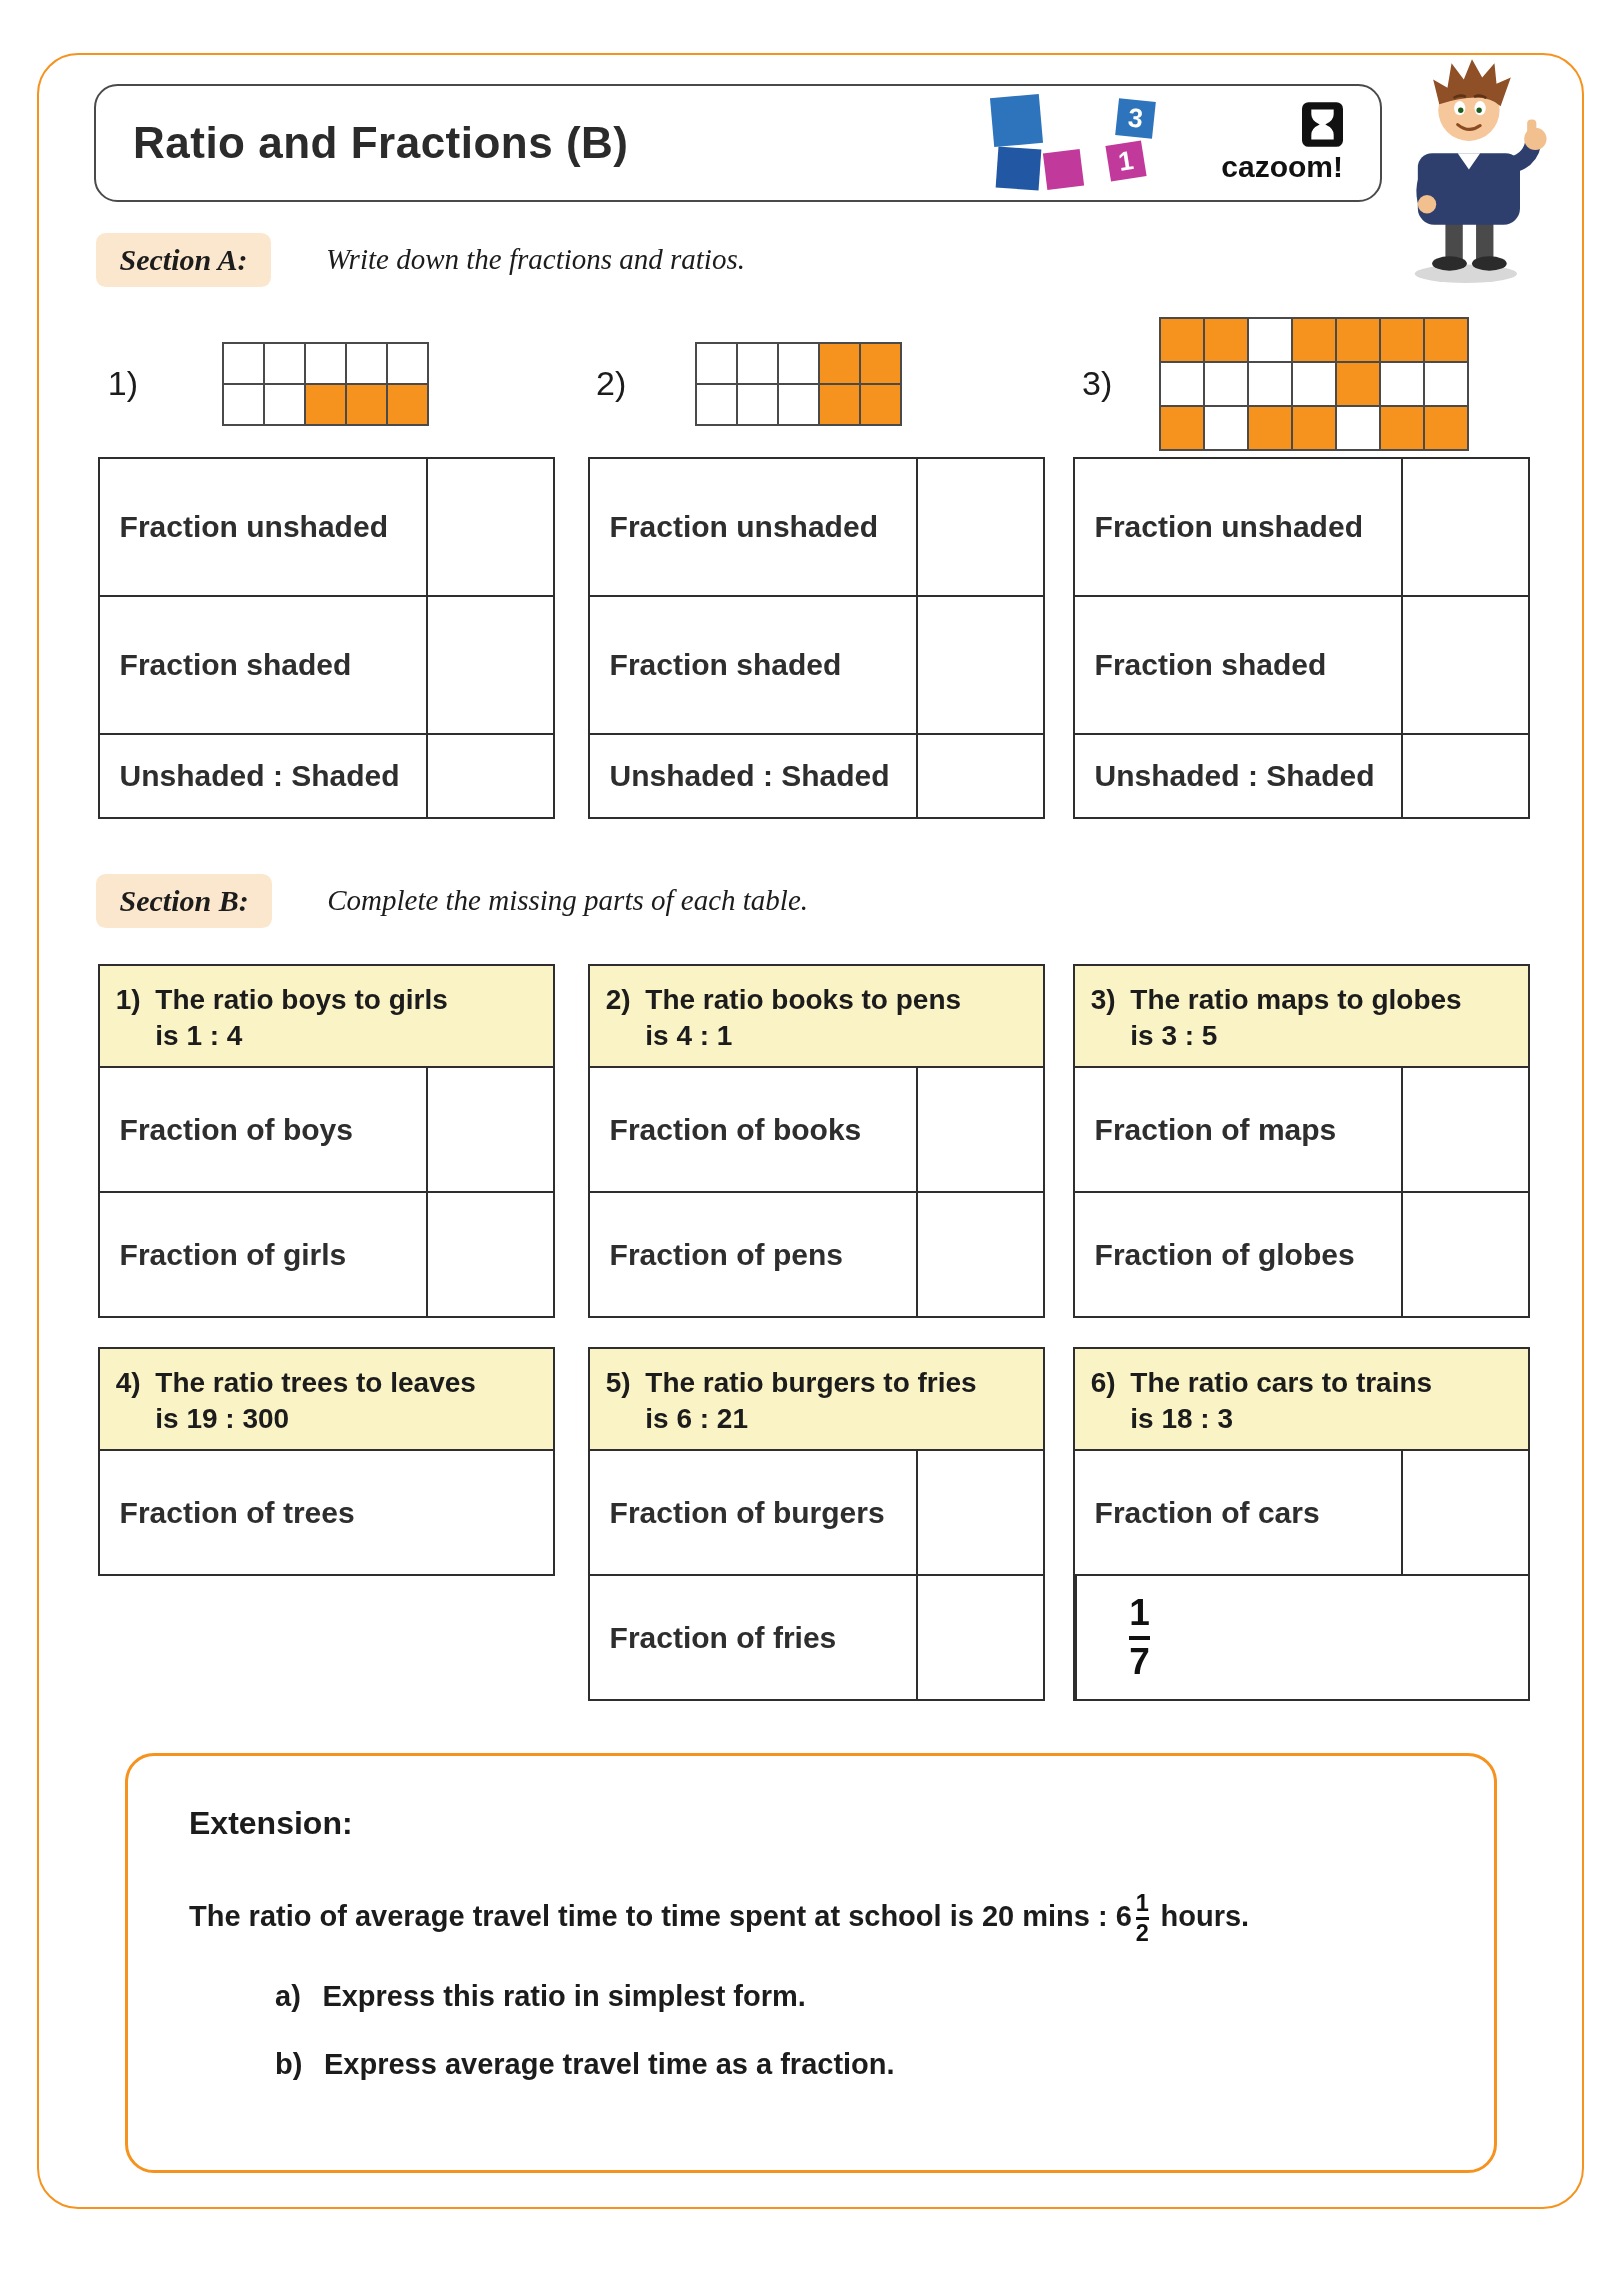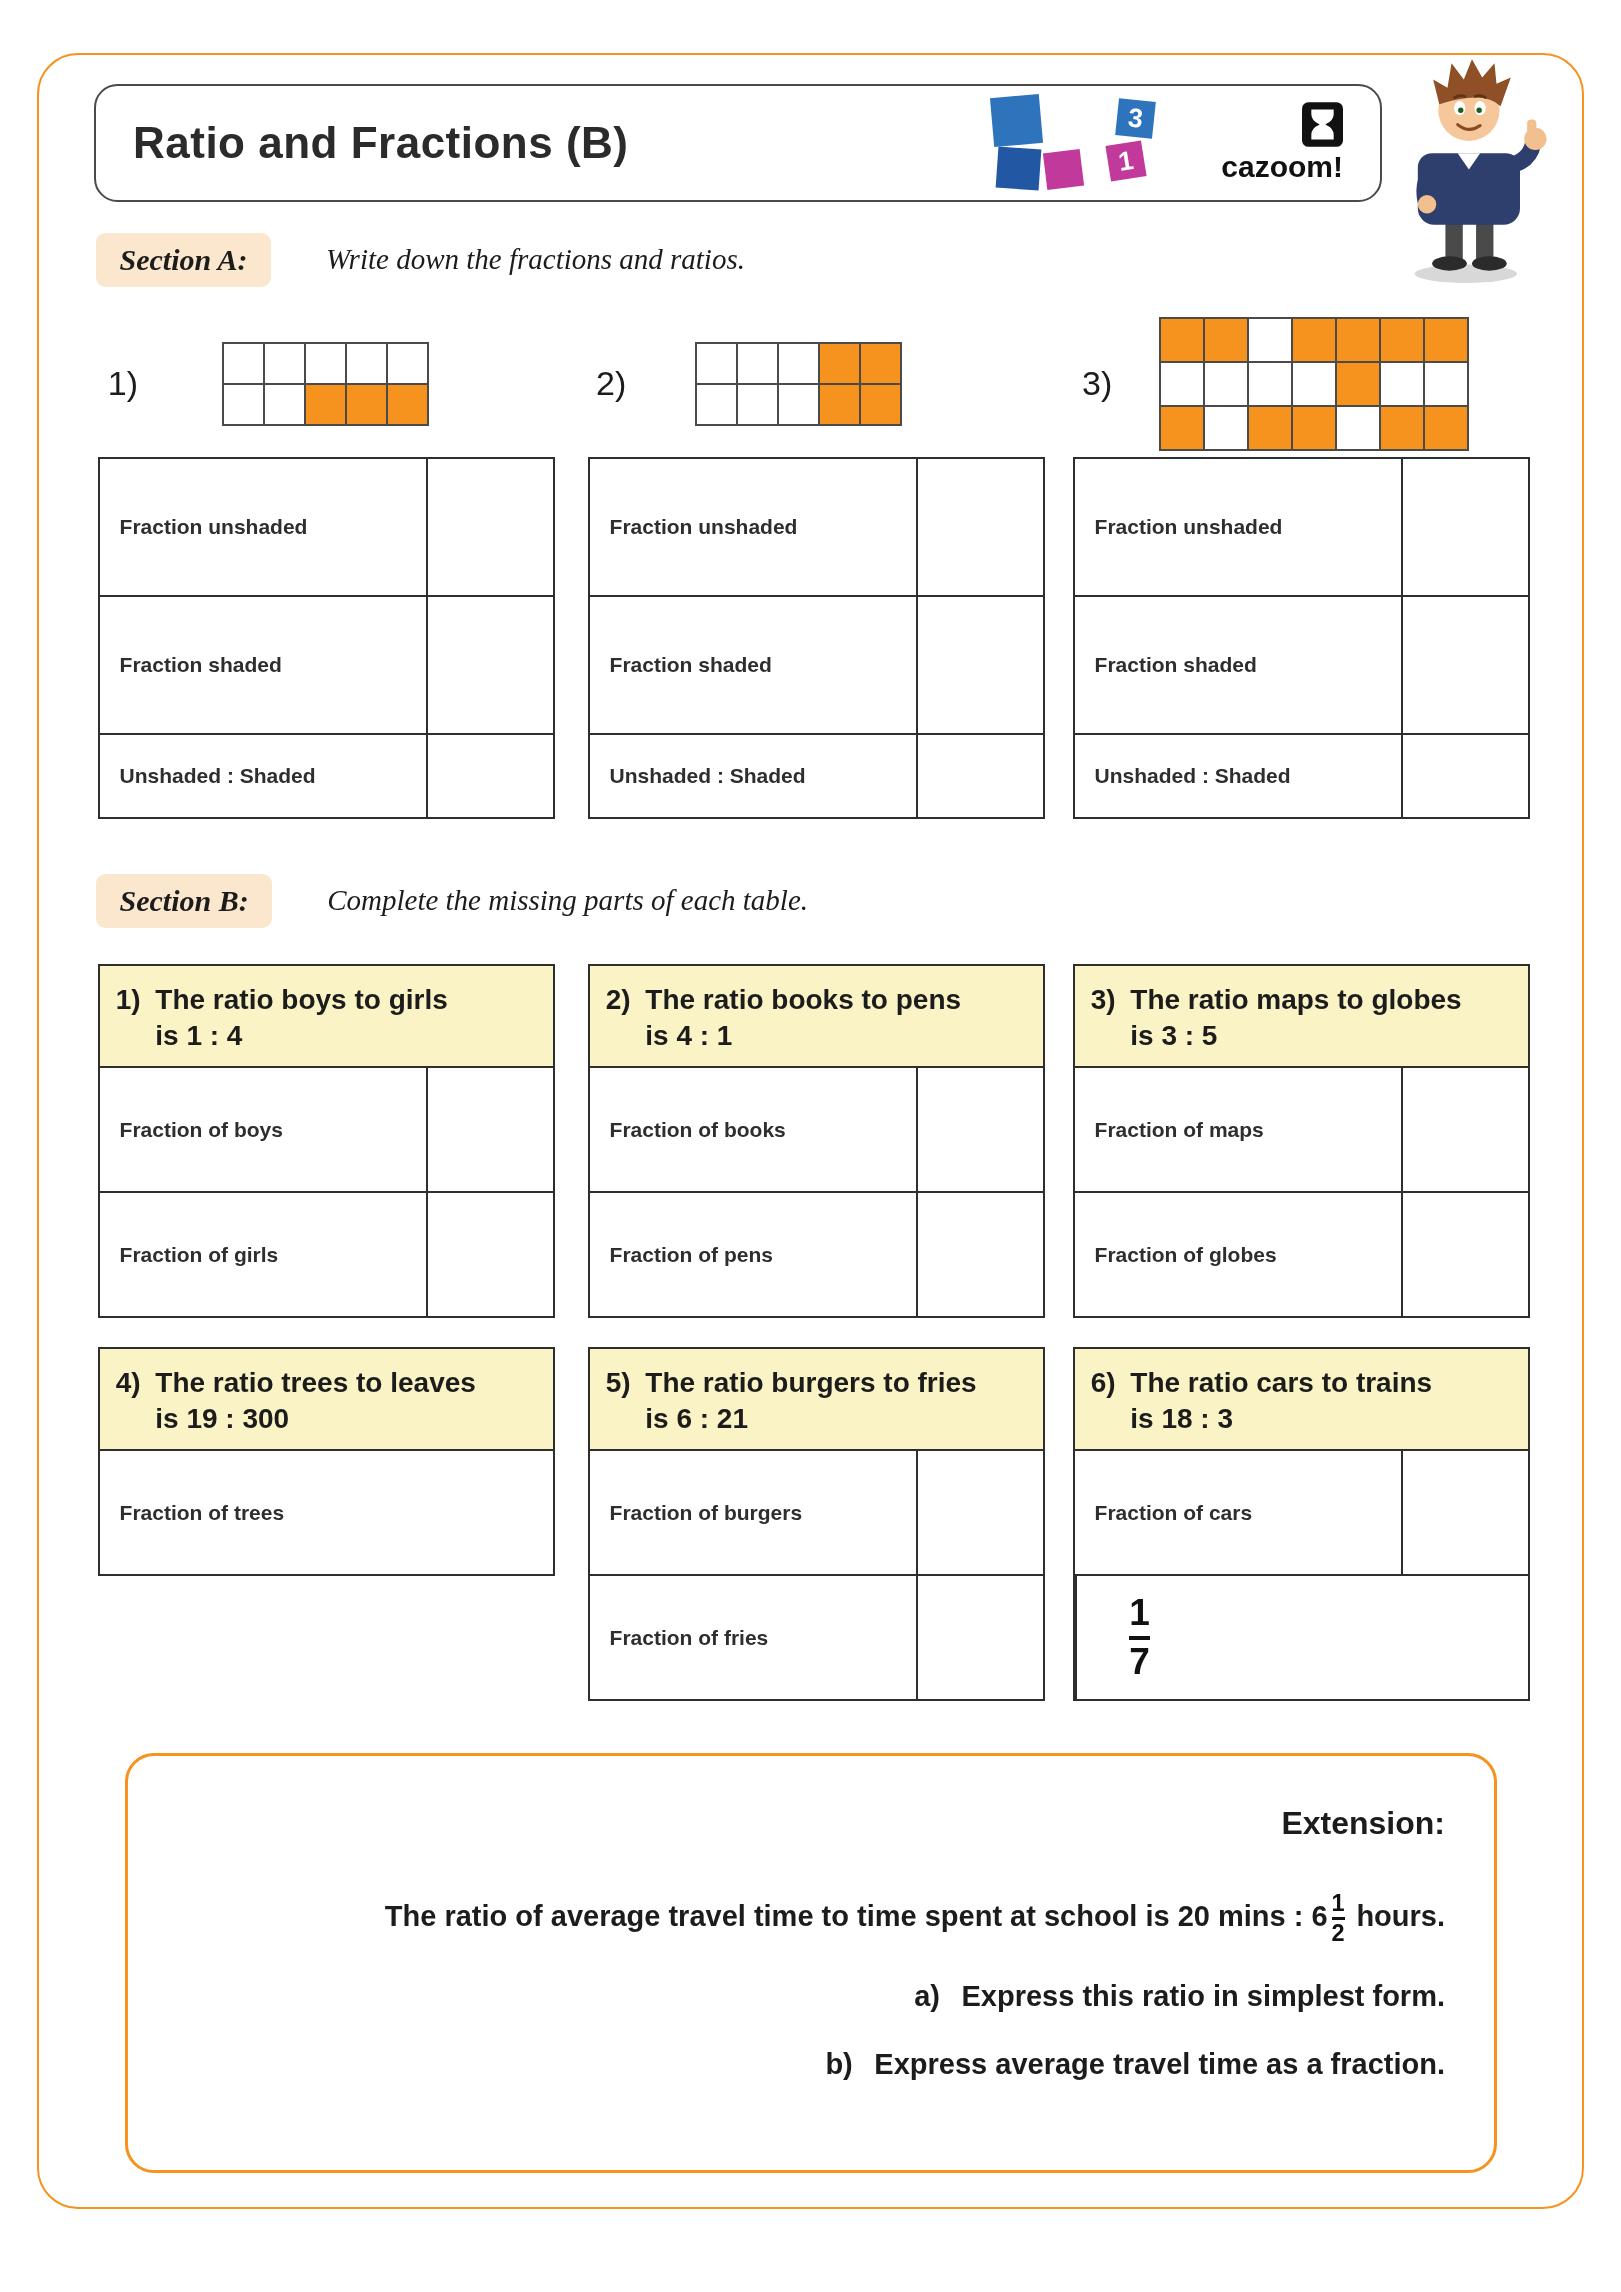--- a/index.html
+++ b/index.html
@@ -57,21 +57,21 @@
   .grid-std{--cell:41px;}
   .grid-big{--cell:44px;}
   
   .a-tables{position:absolute;left:96px;top:457px;width:1431px;height:365px;}
   .a-table{position:absolute;top:0;width:457px;border:2.9px solid #2e2e2e;box-sizing:border-box;background:#fff;}
   .pos-1{left:2px;} .pos-2{left:492px;} .pos-3{left:977px;}
   .a-row{display:flex;border-bottom:2.9px solid #2e2e2e;}
   .a-row:last-child{border-bottom:none;}
   .a-row.tall{height:136px;}
   .a-row.short{height:82px;}
-  .cell-label{flex:1;display:flex;align-items:center;padding-left:19.6px;font-weight:bold;font-size:21px;color:#2e2e2e;}
+  .cell-label{flex:1;display:flex;align-items:center;padding-left:19.6px;font-weight:bold;font-size:30px;color:#2e2e2e;}
   .cell-answer{width:125px;border-left:2.9px solid #2e2e2e;display:flex;align-items:center;justify-content:center;}
   
   .b-tables{position:absolute;left:96px;width:1431px;}
   .b-tables.row1{top:964px;}
   .b-tables.row2{top:1347px;}
   .b-table{position:absolute;top:0;width:457px;border:2.9px solid #2e2e2e;box-sizing:border-box;background:#fff;}
   .b-header{
     background:var(--table-header-yellow,#FAF3C6);border-bottom:2.9px solid #2e2e2e;
     min-height:102px;box-sizing:border-box;display:flex;gap:14.7px;
     padding:15.7px 11.8px 11.8px 15.7px;font-weight:bold;font-size:28px;color:#1c1c1c;line-height:1.3;
@@ -80,21 +80,20 @@
   .b-row:last-child{border-bottom:none;}
   .frac{display:inline-flex;flex-direction:column;align-items:center;font-weight:bold;color:#111;font-size:37px;line-height:1.05;}
   .frac-bar{height:3.9px;background:#111;align-self:stretch;margin:2.9px 0;}
   .frac.small{font-size:23.5px;vertical-align:middle;margin:0 11.8px 0 3.9px;}
   .frac.small .frac-bar{height:2.9px;margin:1px 0;}
   
   .extension{
     position:absolute;left:125px;top:1753px;width:1372px;height:420px;
     border:3.9px solid var(--accent-orange,#F6921E);border-radius:29px;box-sizing:border-box;
     padding:49px 49px 0 61px;
-    text-align:right;
   }
   .ext-title{font-size:32px;font-weight:bold;color:#1c1c1c;}
   .ext-text{margin-top:49px;font-size:29px;font-weight:bold;color:#1c1c1c;}
   .ext-item{margin:35px 0 0 86px;font-size:29px;font-weight:bold;color:#1c1c1c;}
   .ext-item .item-text{margin-left:21.6px;}
   
   .footer{
     position:absolute;left:47px;right:47px;bottom:5.9px;
     display:flex;justify-content:space-between;align-items:flex-end;
     font-size:25.5px;color:#1c1c1c;

